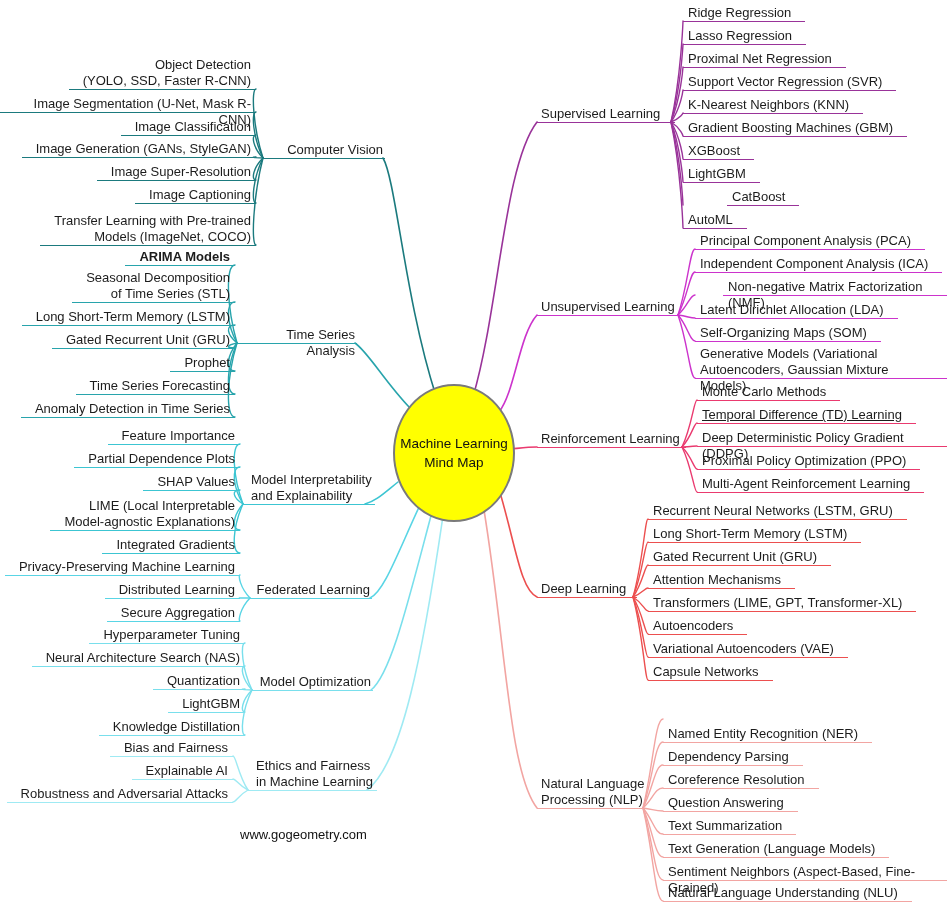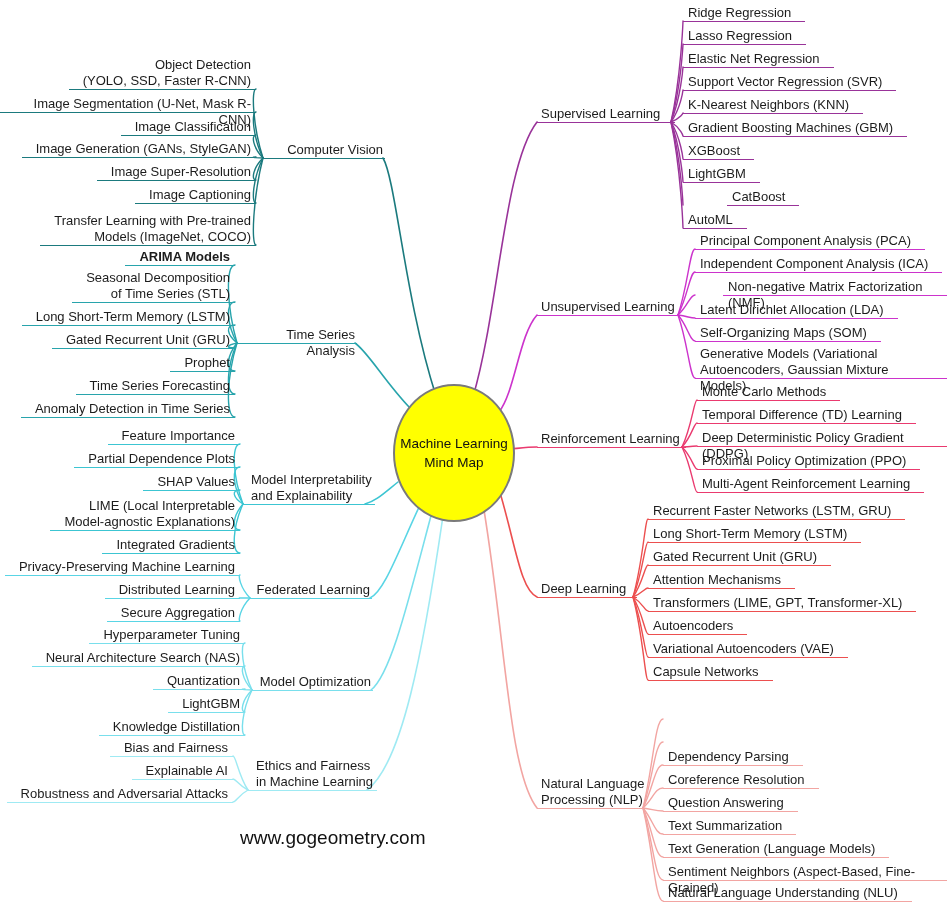--- a/index.html
+++ b/index.html
@@ -30,21 +30,21 @@
   #center-node{
     position:absolute;z-index:2;
     border-radius:50%;
     display:flex;align-items:center;justify-content:center;
     text-align:center;white-space:pre-line;
     font-size:13.5px;line-height:19px;color:#111;
   }
   #footer{
     position:absolute;z-index:3;
     left:240px;top:827px;
-    font-size:19px;color:#111;
+    font-size:13px;color:#111;
   }
 </style>
 </head>
 <body>
 
 <div id="stage">
   <svg id="connectors" width="947" height="903">
       <path d="M 473,397 C 499,308 504,165 537,122" fill="none" stroke="#993399" stroke-width="1.6" stroke-linecap="round"></path>
       <path d="M 671,122 C 681,76.55 683,21 683,21" fill="none" stroke="#993399" stroke-width="1.4" stroke-linecap="round"></path>
       <path d="M 671,122 C 681,86.9 683,44 683,44" fill="none" stroke="#993399" stroke-width="1.4" stroke-linecap="round"></path>
@@ -124,53 +124,54 @@
       <path d="M 248,790 C 238,774.7 236,756 233,756" fill="none" stroke="#9feaf3" stroke-width="1.4" stroke-linecap="round"></path>
       <path d="M 248,790 C 238,785.05 236,779 233,779" fill="none" stroke="#9feaf3" stroke-width="1.4" stroke-linecap="round"></path>
       <path d="M 248,790 C 238,795.4 236,802 233,802" fill="none" stroke="#9feaf3" stroke-width="1.4" stroke-linecap="round"></path>
     </svg>
   <div id="center-node" style="left: 393px; top: 384px; width: 118px; height: 134px; background: rgb(255, 255, 0); border: 2px solid rgb(122, 122, 122);">Machine Learning
 Mind Map</div>
   <div id="footer">www.gogeometry.com</div>
 <div class="blabel r" style="top: 106px; height: 16px; left: 537px; width: 134px; border-bottom-color: rgb(153, 51, 153);">Supervised Learning</div>
     <div class="node right" style="top: 5px; height: 16px; left: 683px; border-bottom-color: rgb(153, 51, 153);">Ridge Regression</div>
     <div class="node right" style="top: 28px; height: 16px; left: 683px; border-bottom-color: rgb(153, 51, 153);">Lasso Regression</div>
-    <div class="node right" style="top: 51px; height: 16px; left: 683px; border-bottom-color: rgb(153, 51, 153);">Elastic Net Regression</div>
+    <div class="node right" style="top: 51px; height: 16px; left: 683px; border-bottom-color: rgb(153, 51, 153);">Proximal Net Regression</div>
     <div class="node right" style="top: 74px; height: 16px; left: 683px; border-bottom-color: rgb(153, 51, 153);">Support Vector Regression (SVR)</div>
     <div class="node right" style="top: 97px; height: 16px; left: 683px; border-bottom-color: rgb(153, 51, 153);">K-Nearest Neighbors (KNN)</div>
     <div class="node right" style="top: 120px; height: 16px; left: 683px; border-bottom-color: rgb(153, 51, 153);">Gradient Boosting Machines (GBM)</div>
     <div class="node right" style="top: 143px; height: 16px; left: 683px; border-bottom-color: rgb(153, 51, 153);">XGBoost</div>
     <div class="node right" style="top: 166px; height: 16px; left: 683px; border-bottom-color: rgb(153, 51, 153);">LightGBM</div>
     <div class="node right" style="top: 189px; height: 16px; left: 683px; border-bottom-color: rgb(153, 51, 153); margin-left: 44px;">CatBoost</div>
     <div class="node right" style="top: 212px; height: 16px; left: 683px; border-bottom-color: rgb(153, 51, 153);">AutoML</div>
     <div class="blabel r" style="top: 299px; height: 16px; left: 537px; width: 141px; border-bottom-color: rgb(204, 51, 204);">Unsupervised Learning</div>
     <div class="node right" style="top: 233px; height: 16px; left: 695px; border-bottom-color: rgb(204, 51, 204);">Principal Component Analysis (PCA)</div>
     <div class="node right" style="top: 256px; height: 16px; left: 695px; border-bottom-color: rgb(204, 51, 204);">Independent Component Analysis (ICA)</div>
     <div class="node right" style="top: 279px; height: 16px; left: 695px; border-bottom-color: rgb(204, 51, 204); margin-left: 28px;">Non-negative Matrix Factorization (NMF)</div>
     <div class="node right" style="top: 302px; height: 16px; left: 695px; border-bottom-color: rgb(204, 51, 204);">Latent Dirichlet Allocation (LDA)</div>
     <div class="node right" style="top: 325px; height: 16px; left: 695px; border-bottom-color: rgb(204, 51, 204);">Self-Organizing Maps (SOM)</div>
     <div class="node right" style="top: 346px; height: 32px; left: 695px; border-bottom-color: rgb(204, 51, 204);">Generative Models (Variational
 Autoencoders, Gaussian Mixture Models)</div>
     <div class="blabel r" style="top: 431px; height: 16px; left: 537px; width: 145px; border-bottom-color: rgb(234, 58, 111);">Reinforcement Learning</div>
     <div class="node right" style="top: 384px; height: 16px; left: 697px; border-bottom-color: rgb(234, 58, 111);">Monte Carlo Methods</div>
-    <div class="node right" style="top: 407px; height: 16px; left: 697px; border-bottom-color: rgb(234, 58, 111);">Temporal Difference (TD) Learning</div>
+    <div class="node right" style="top: 407px; height: 16px; left: 697px; border-bottom-color: rgb(234, 58, 111); text-decoration: underline;">Temporal Difference (TD) Learning</div>
     <div class="node right" style="top: 430px; height: 16px; left: 697px; border-bottom-color: rgb(234, 58, 111);">Deep Deterministic Policy Gradient (DDPG)</div>
     <div class="node right" style="top: 453px; height: 16px; left: 697px; border-bottom-color: rgb(234, 58, 111);">Proximal Policy Optimization (PPO)</div>
     <div class="node right" style="top: 476px; height: 16px; left: 697px; border-bottom-color: rgb(234, 58, 111);">Multi-Agent Reinforcement Learning</div>
     <div class="blabel r" style="top: 581px; height: 16px; left: 537px; width: 96px; border-bottom-color: rgb(236, 79, 79);">Deep Learning</div>
-    <div class="node right" style="top: 503px; height: 16px; left: 648px; border-bottom-color: rgb(236, 79, 79);">Recurrent Faster Networks (LSTM, GRU)</div>
+    <div class="node right" style="top: 503px; height: 16px; left: 648px; border-bottom-color: rgb(236, 79, 79);">Recurrent Neural Networks (LSTM, GRU)</div>
     <div class="node right" style="top: 526px; height: 16px; left: 648px; border-bottom-color: rgb(236, 79, 79);">Long Short-Term Memory (LSTM)</div>
     <div class="node right" style="top: 549px; height: 16px; left: 648px; border-bottom-color: rgb(236, 79, 79);">Gated Recurrent Unit (GRU)</div>
     <div class="node right" style="top: 572px; height: 16px; left: 648px; border-bottom-color: rgb(236, 79, 79);">Attention Mechanisms</div>
     <div class="node right" style="top: 595px; height: 16px; left: 648px; border-bottom-color: rgb(236, 79, 79);">Transformers (LIME, GPT, Transformer-XL)</div>
     <div class="node right" style="top: 618px; height: 16px; left: 648px; border-bottom-color: rgb(236, 79, 79);">Autoencoders</div>
     <div class="node right" style="top: 641px; height: 16px; left: 648px; border-bottom-color: rgb(236, 79, 79);">Variational Autoencoders (VAE)</div>
     <div class="node right" style="top: 664px; height: 16px; left: 648px; border-bottom-color: rgb(236, 79, 79);">Capsule Networks</div>
     <div class="blabel r" style="top: 776px; height: 32px; left: 537px; width: 106px; border-bottom-color: rgb(242, 165, 162);">Natural Language
 Processing (NLP)</div>
+    <div class="node right" style="top: 726px; height: 16px; left: 663px; border-bottom-color: rgb(242, 165, 162);">Named Entity Recognition (NER)</div>
     <div class="node right" style="top: 749px; height: 16px; left: 663px; border-bottom-color: rgb(242, 165, 162);">Dependency Parsing</div>
     <div class="node right" style="top: 772px; height: 16px; left: 663px; border-bottom-color: rgb(242, 165, 162);">Coreference Resolution</div>
     <div class="node right" style="top: 795px; height: 16px; left: 663px; border-bottom-color: rgb(242, 165, 162);">Question Answering</div>
     <div class="node right" style="top: 818px; height: 16px; left: 663px; border-bottom-color: rgb(242, 165, 162);">Text Summarization</div>
     <div class="node right" style="top: 841px; height: 16px; left: 663px; border-bottom-color: rgb(242, 165, 162);">Text Generation (Language Models)</div>
     <div class="node right" style="top: 864px; height: 16px; left: 663px; border-bottom-color: rgb(242, 165, 162);">Sentiment Neighbors (Aspect-Based, Fine-Grained)</div>
     <div class="node right" style="top: 885px; height: 16px; left: 663px; border-bottom-color: rgb(242, 165, 162);">Natural Language Understanding (NLU)</div>
     <div class="blabel l" style="top: 142px; height: 16px; left: 263px; width: 120px; border-bottom-color: rgb(27, 122, 126);">Computer Vision</div>
     <div class="node left" style="top: 57px; height: 32px; right: 691px; border-bottom-color: rgb(27, 122, 126);">Object Detection
 (YOLO, SSD, Faster R-CNN)</div>

